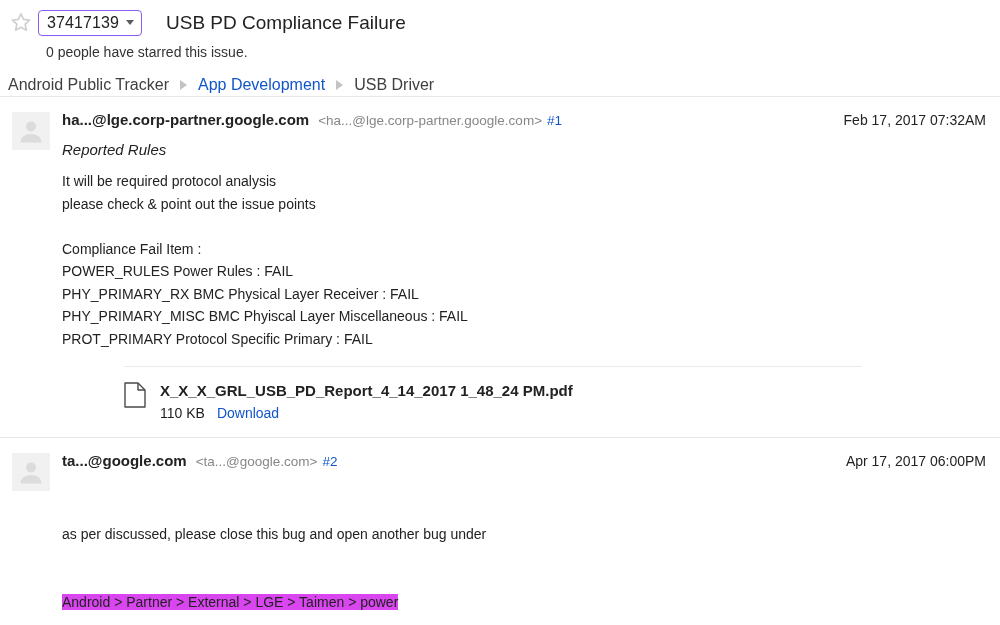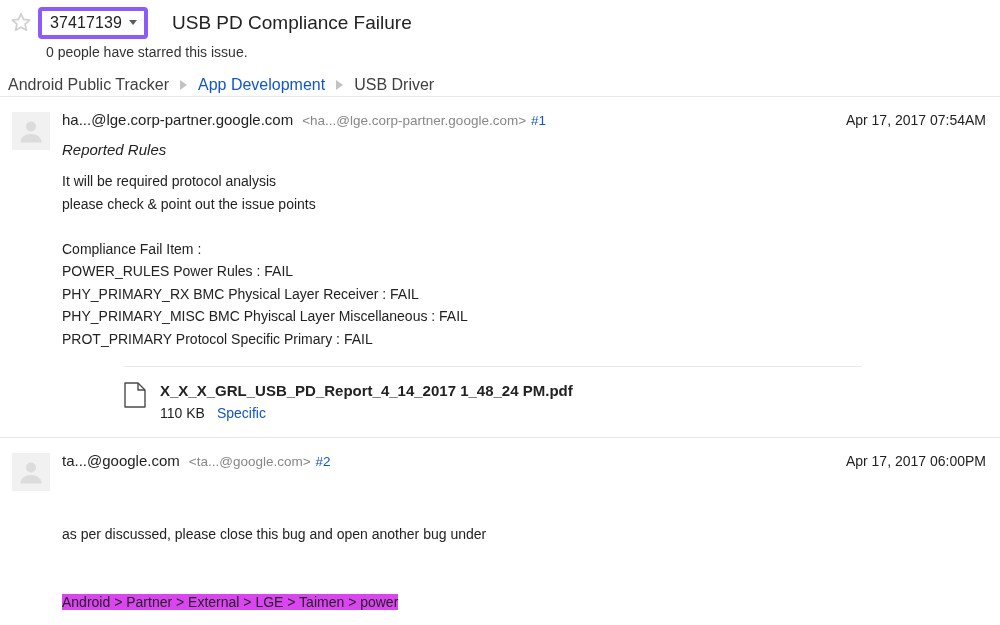--- a/index.html
+++ b/index.html
@@ -32,21 +32,21 @@
     width: 26px;
     height: 26px;
     flex: 0 0 26px;
     display: block;
     margin-right: 4px;
     cursor: pointer;
   }
   .id-box {
     display: inline-flex;
     align-items: center;
-    border: 4px solid #8b5cf6;
+    border: 1px solid #8b5cf6;
     border-radius: 4px;
     background: #ffffff;
     padding: 2px 7px 3px 8px;
     font-size: 16px;
     color: #222;
     line-height: 19px;
     cursor: pointer;
     box-shadow: 0 1px 0 rgba(0,0,0,0.03);
   }
   .id-box .id-num { letter-spacing: 0.1px; }
@@ -132,21 +132,21 @@
     min-width: 0;
     padding-left: 12px;
   }
   .comment-head {
     display: flex;
     align-items: baseline;
     white-space: nowrap;
   }
   .author {
     font-size: 15px;
-    font-weight: normal;
+    font-weight: bold;
     color: #222222;
     line-height: 20px;
   }
   .author-email {
     font-size: 13.5px;
     color: #878787;
     margin-left: 9px;
     line-height: 20px;
   }
   .comment-num {
@@ -287,27 +287,27 @@
       <div class="attachment">
         <span class="file-icon">
           <svg width="22" height="26" viewBox="0 0 22 26">
             <path d="M1 1h13l7 7v17H1z" fill="#ffffff" stroke="#4a4a4a" stroke-width="1.4" stroke-linejoin="round"></path>
             <path d="M14 1v7h7" fill="none" stroke="#4a4a4a" stroke-width="1.4" stroke-linejoin="round"></path>
           </svg>
         </span>
         <div>
           <div class="file-name">X_X_X_GRL_USB_PD_Report_4_14_2017 1_48_24 PM.pdf</div>
           <div class="file-meta">
-            <span class="file-size">110 KB</span><a class="download-link" href="#">Specific</a>
+            <span class="file-size">110 KB</span><a class="download-link" href="#">Download</a>
           </div>
         </div>
       </div>
       <div class="comment-pad-bottom"></div>
     </div>
-    <div class="timestamp">Apr 17, 2017 07:54AM</div>
+    <div class="timestamp">Feb 17, 2017 07:32AM</div>
   </div>
 </div>
 
 <div class="rule-full"></div>
 
 <div class="comment">
   <div class="comment-inner">
     <div class="avatar">
       <svg width="38" height="38" viewBox="0 0 38 38">
         <circle cx="19" cy="14.5" r="5" fill="#dcdcdc"></circle>

